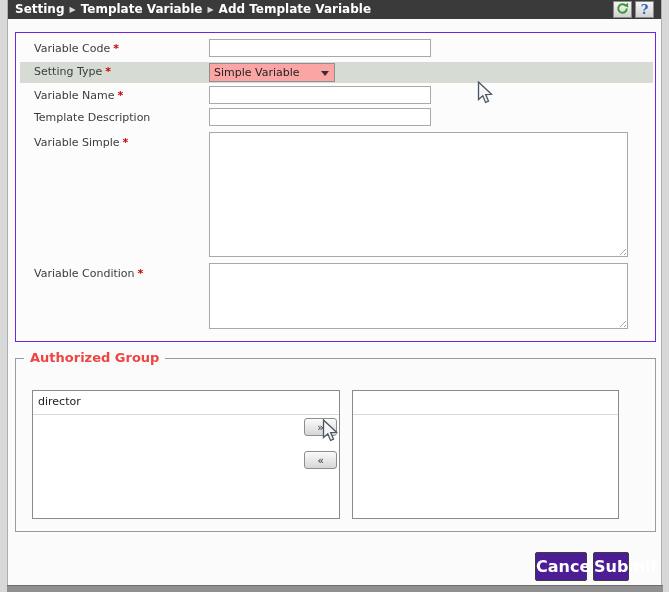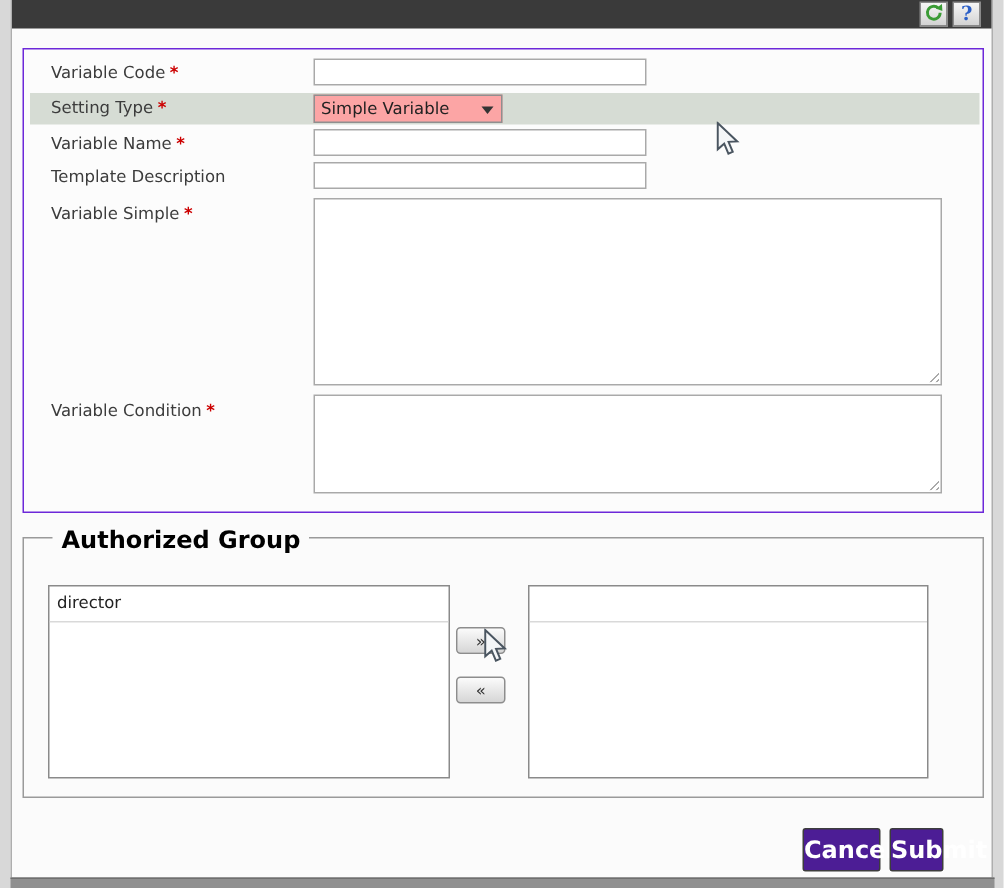--- a/index.html
+++ b/index.html
@@ -73,27 +73,27 @@
     background:repeating-linear-gradient(135deg,transparent,transparent 2px,#aaaaaa 2px,#aaaaaa 3px);
     clip-path:polygon(100% 0,100% 100%,0 100%);
     pointer-events:none;
   }
   
   .group-box {
     position:absolute; left:7px; top:358px; width:641px; height:174px;
     border:1px solid #9a9a9a;
   }
   .group-legend {
-    position:absolute; left:19px; top:-9px;
+    position:absolute; left:8px; top:-9px;
     background:#fbfbfb; padding:0 6px;
-    font-weight:bold; font-size:16px; color:#000000;
+    font-weight:bold; font-size:13px; color:#ef4444;
     white-space:nowrap;
   }
   .listbox {
-    position:absolute; top:31px; width:268px; height:129px;
+    position:absolute; top:31px; width:308px; height:129px;
     background:#ffffff; border:1px solid #8a8a8a; overflow:hidden;
   }
   .listbox.left-list { left:16px; }
   .listbox.right-list { left:336px; width:267px; }
   .list-item {
     height:24px; line-height:22px; padding:0 5px;
     border-bottom:1px solid #d9d9d9; color:#222; cursor:default;
   }
   .xfer-btn {
     position:absolute; left:288px; width:33px; height:18px;
@@ -120,20 +120,23 @@
     background:#909090; border-top:1px solid #6f6f6f;
   }
   .cursor { position:absolute; z-index:50; pointer-events:none; }
 </style>
 </head>
 <body>
 
 <div class="page">
 
   <div class="header">
+    <div class="breadcrumb">
+      <span class="crumb">Setting</span><span class="crumb-sep">▶</span><span class="crumb">Template Variable</span><span class="crumb-sep">▶</span><span class="crumb">Add Template Variable</span>
+    </div>
     <div class="hdr-btn refresh">
       <span>
         <svg width="13" height="13" viewBox="0 0 14 14">
           <path d="M11.6 7a4.6 4.6 0 1 1-1.4-3.3" fill="none" stroke="#3a9b35" stroke-width="2.1"></path>
           <polygon points="12.9,0.8 13.2,5.8 8.5,4.0" fill="#3a9b35"></polygon>
         </svg>
       </span>
     </div>
     <div class="hdr-btn help">
       <span>?</span>

